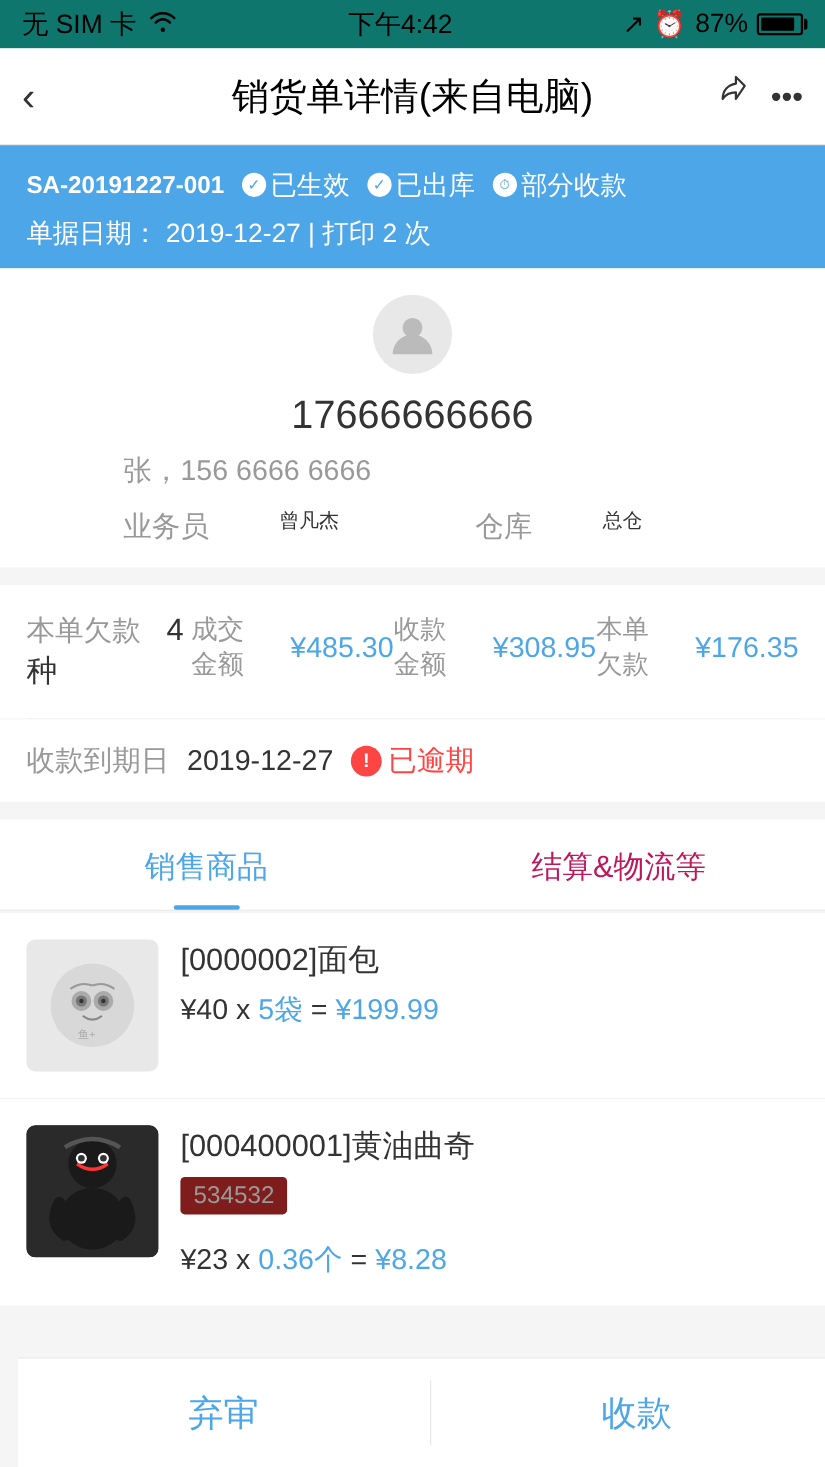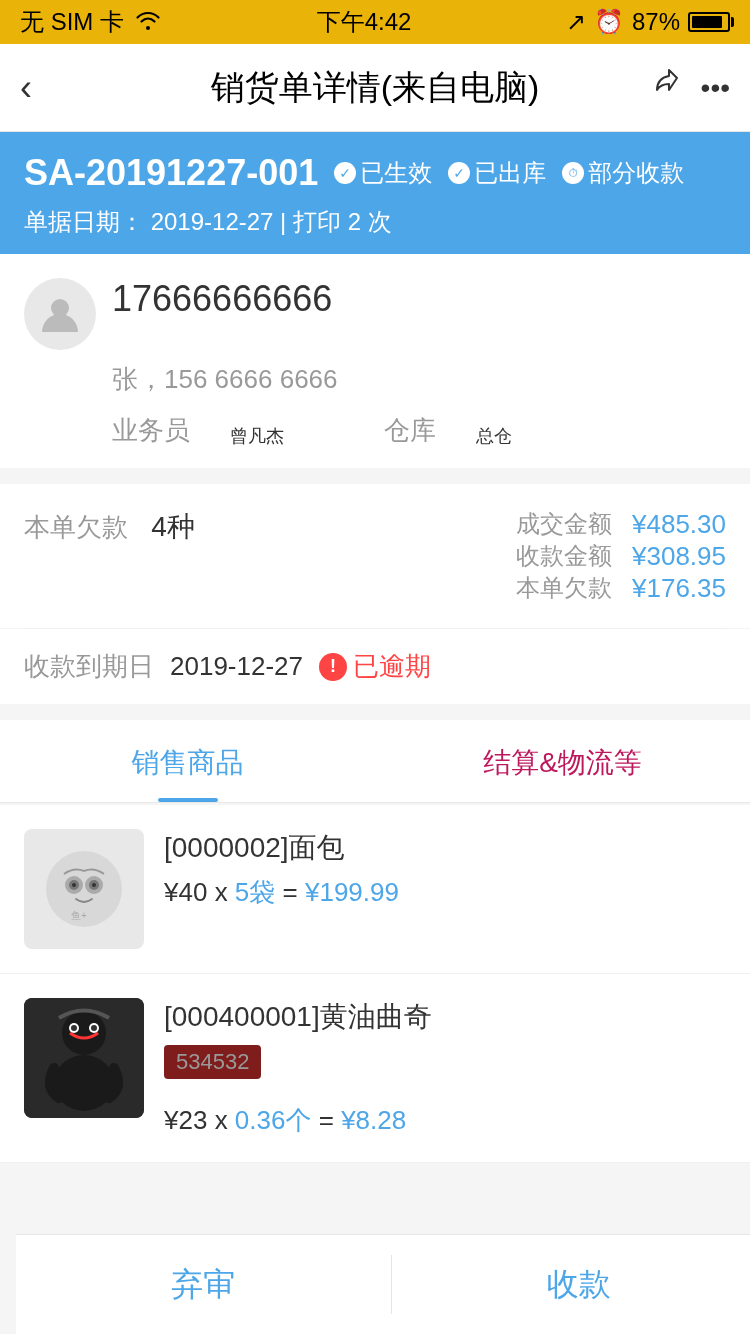--- a/index.html
+++ b/index.html
@@ -11,21 +11,21 @@
       min-height: 1334px;
       overflow-x: hidden;
       font-size: 28px;
     }
 
     
     .status-bar {
       display: flex;
       justify-content: space-between;
       align-items: center;
-      background: #eab308;
+      background: #0f766e;
       padding: 0 20px;
       height: 44px;
       font-size: 24px;
       font-weight: 500;
     }
     .status-left { display: flex; align-items: center; gap: 10px; }
     .status-right { display: flex; align-items: center; gap: 8px; }
     .battery-icon {
       display: inline-flex; align-items: center;
       border: 2px solid #000;
@@ -89,21 +89,21 @@
       background: #4DA6E8;
       padding: 20px 24px 16px;
     }
     .order-id-row {
       display: flex;
       align-items: center;
       gap: 16px;
       margin-bottom: 12px;
     }
     .order-id {
-      font-size: 36px;
+      font-size: 22px;
       font-weight: bold;
       color: #fff;
     }
     .status-badges {
       display: flex;
       align-items: center;
       gap: 16px;
     }
     .badge {
       display: flex;
@@ -127,22 +127,24 @@
     }
 
     
     .customer-section {
       background: #fff;
       padding: 24px 24px 20px;
       margin-bottom: 0;
     }
     .customer-row {
       display: flex;
+      align-items: center;
       gap: 16px;
       margin-bottom: 12px;
+      flex-direction: column;
     }
     .avatar {
       width: 72px; height: 72px;
       border-radius: 50%;
       background: #e8e8e8;
       display: flex; align-items: center; justify-content: center;
       overflow: hidden;
       flex-shrink: 0;
     }
     .avatar svg { width: 48px; height: 48px; }
@@ -152,23 +154,23 @@
       color: #333;
     }
     .customer-name {
       font-size: 26px;
       color: #999;
       padding-left: 88px;
       margin-bottom: 16px;
     }
     .customer-meta {
       display: flex;
-      align-items: flex-end;
+      align-items: flex-start;
       padding-left: 88px;
-      gap: 40px;
+      gap: 64px;
     }
     .meta-label {
       font-size: 26px;
       color: #999;
     }
     .meta-value {
       font-size: 18px;
       color: #333;
     }
 
@@ -189,21 +191,21 @@
       padding: 24px 24px;
       display: flex;
       justify-content: space-between;
       align-items: flex-start;
     }
     .summary-left { }
     .summary-label { font-size: 26px; color: #999; }
     .summary-count { font-size: 28px; color: #333; font-weight: 500; }
     .summary-right {
       display: flex;
-      flex-direction: column;
+      flex-direction: row;
       align-items: flex-end;
       gap: 0;
     }
     .amount-row {
       display: flex;
       align-items: center;
       gap: 20px;
     }
     .amount-label { font-size: 24px; color: #999; }
     .amount-value { font-size: 26px; color: #4DA6E8; font-weight: 500; }

